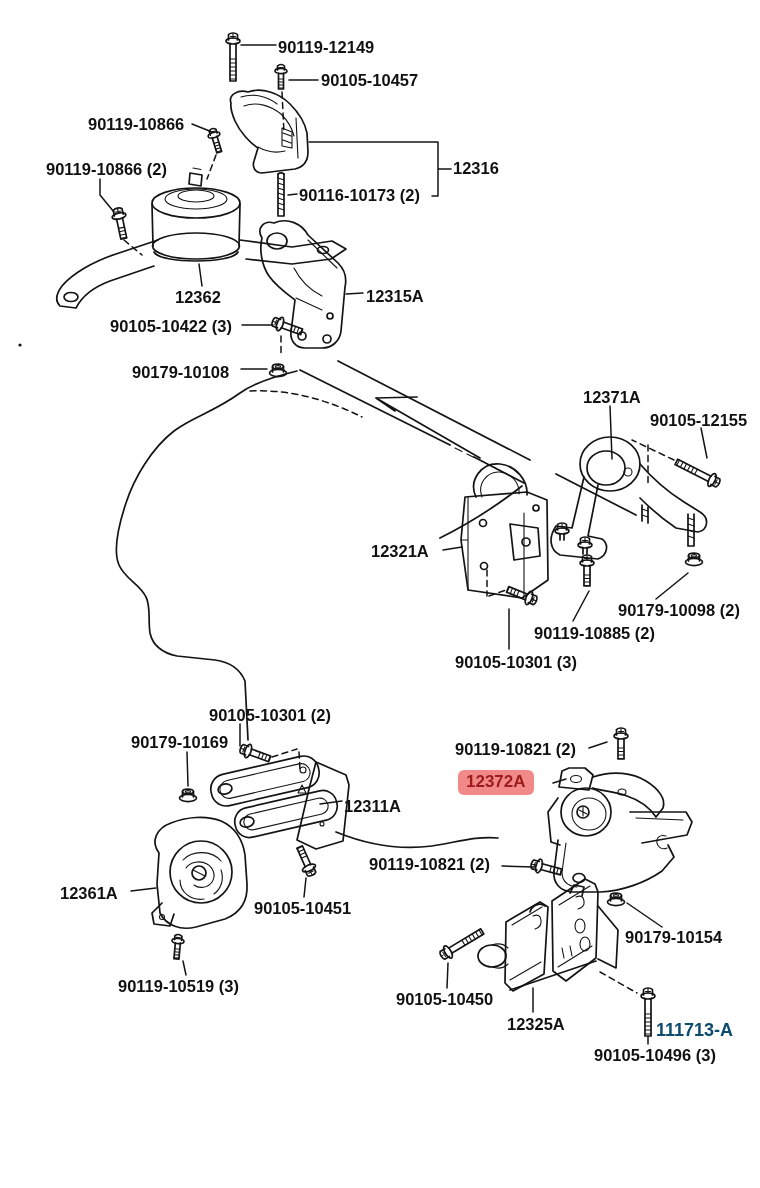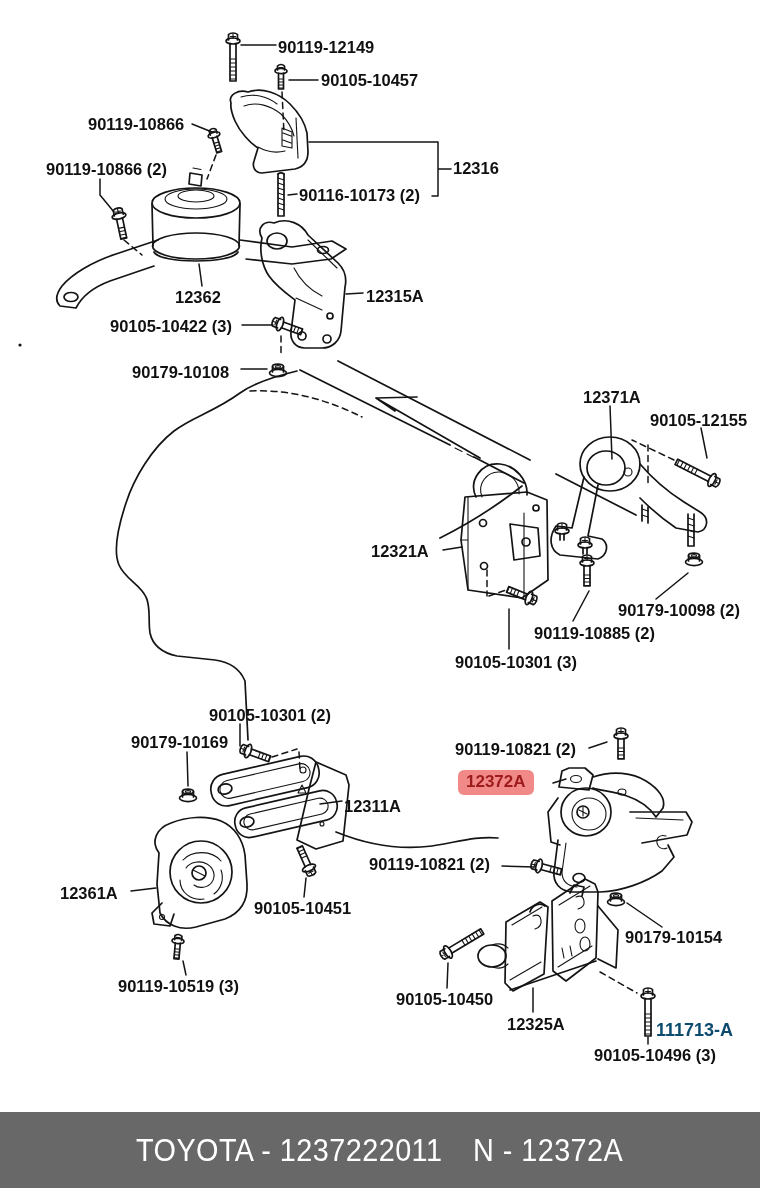--- a/index.html
+++ b/index.html
@@ -348,20 +348,14 @@
       <div class="plabel" style="left: 254px; top: 900px;">90105-10451</div>
       <div class="plabel" style="left: 625px; top: 929px;">90179-10154</div>
       <div class="plabel" style="left: 118px; top: 978px;">90119-10519 (3)</div>
       <div class="plabel" style="left: 396px; top: 991px;">90105-10450</div>
       <div class="plabel" style="left: 507px; top: 1016px;">12325A</div>
       <div class="plabel" style="left: 594px; top: 1047px;">90105-10496 (3)</div>
     </div>
 
   <div class="diagram-code">111713-A</div>
 
-  <div class="footer" style="background: rgb(104, 104, 104); color: rgb(255, 255, 255);">
-    <div class="footer-inner">
-      <span>TOYOTA - 1237222011</span>
-      <span>N - 12372A</span>
-    </div>
-  </div>
 
 </div>
 
 </body></html>

